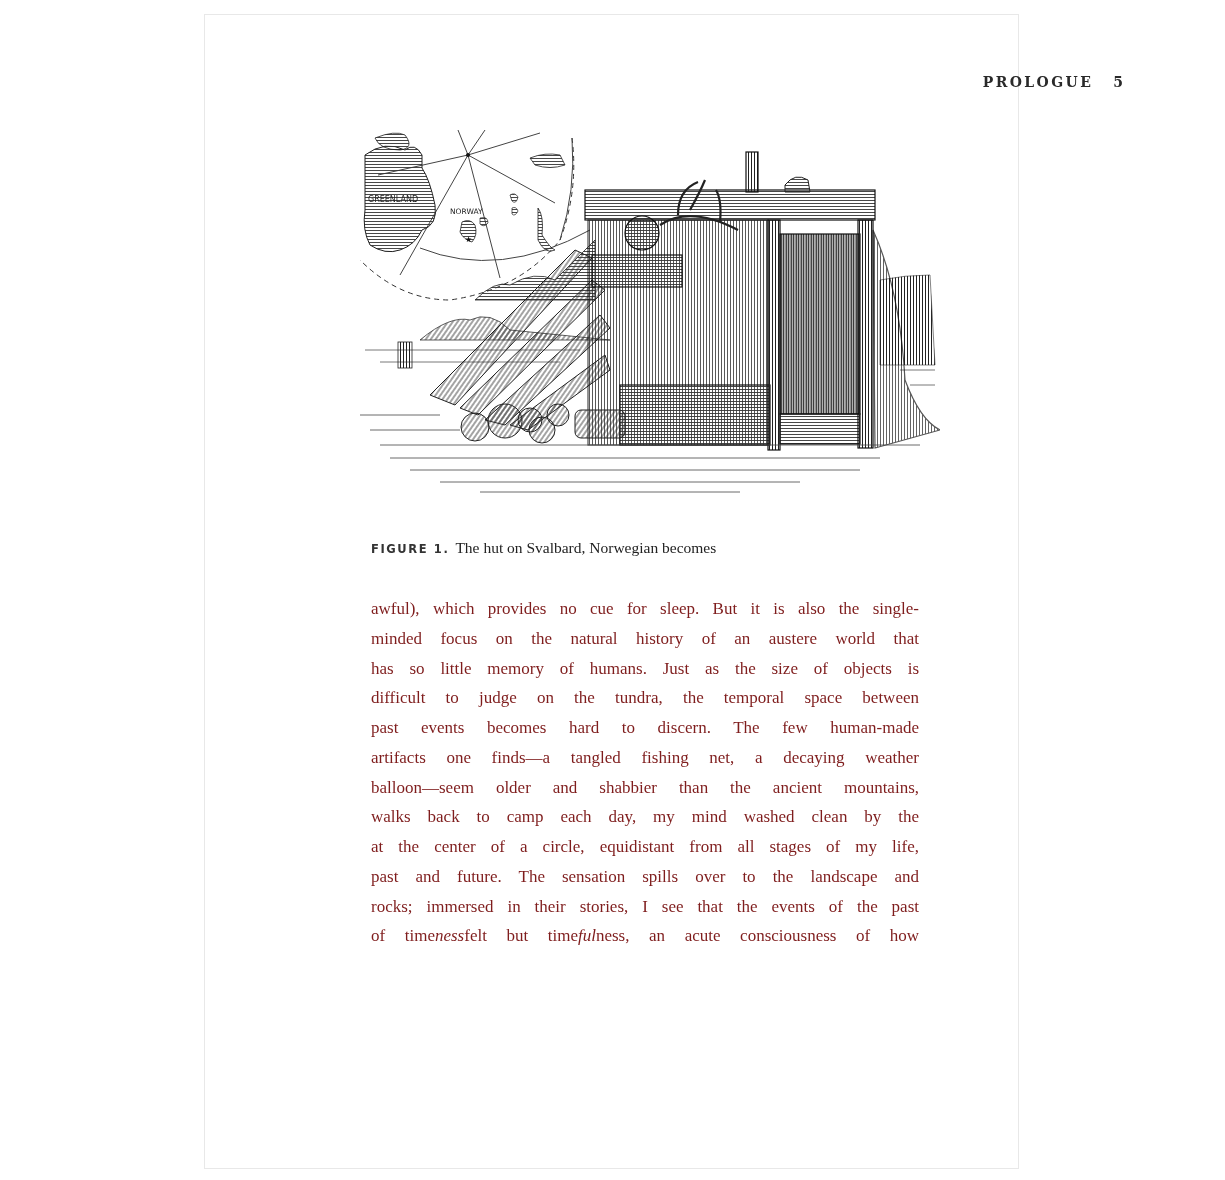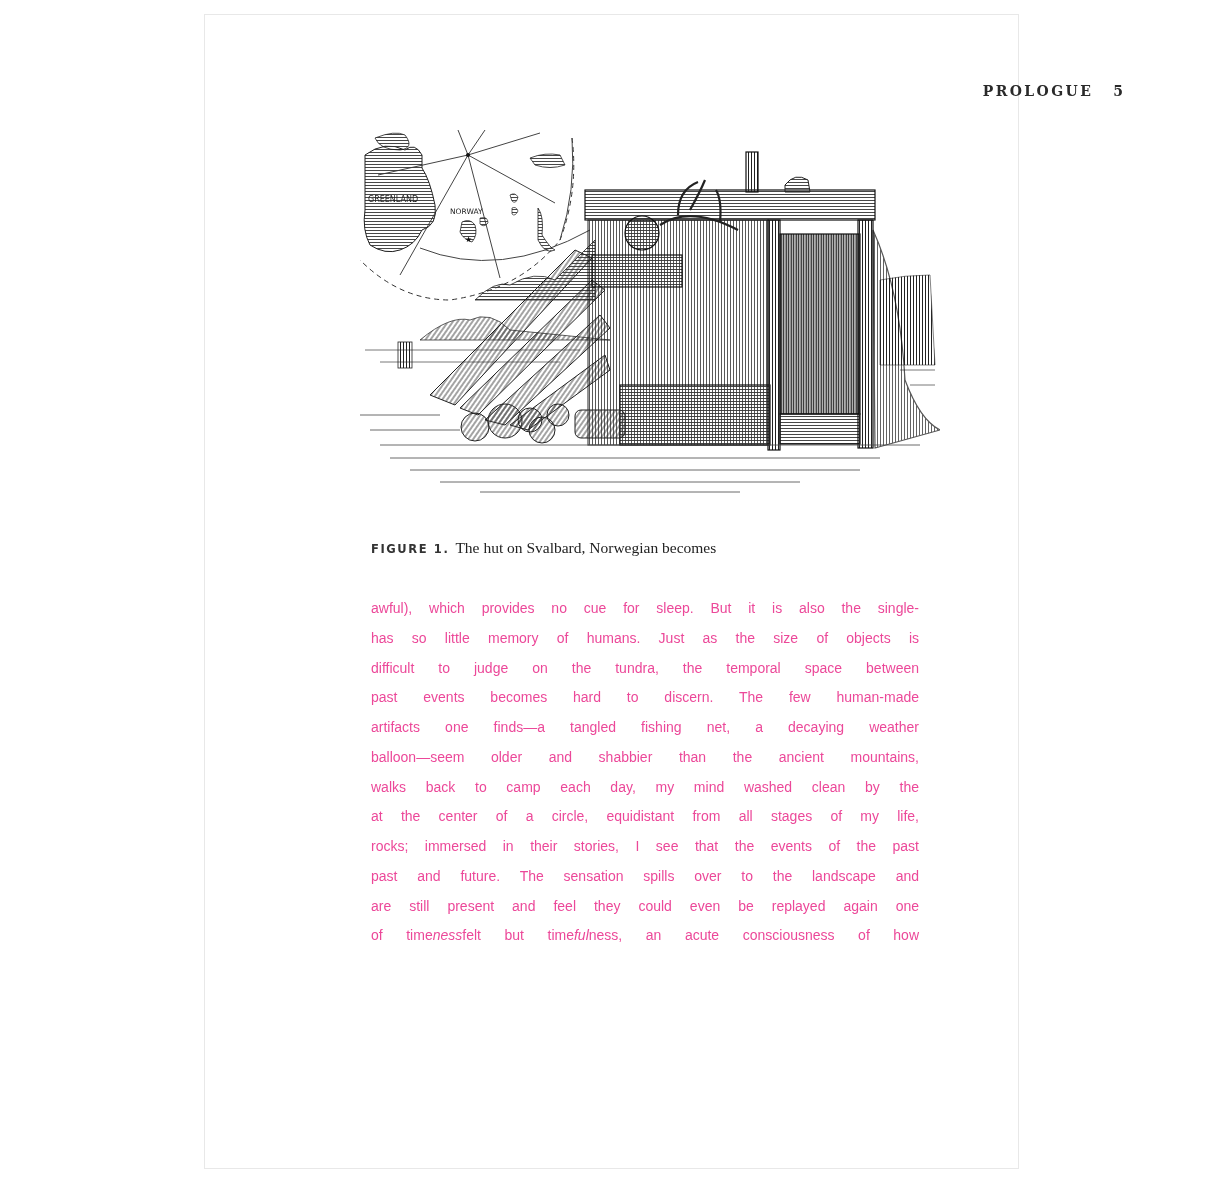--- a/index.html
+++ b/index.html
@@ -2,41 +2,41 @@
 <html><head>
 <meta charset="utf-8">
 <style>
   html, body { margin: 0; padding: 0; background: #ffffff; }
   body { width: 1225px; height: 1180px; position: relative; overflow: hidden; }
   .page {
     position: absolute; left: 204px; top: 14px; width: 815px; height: 1155px;
     border: 1.5px solid #e8e8e8; background: #ffffff; box-sizing: border-box;
   }
   .running-head {
-    position: absolute; top: 83px; right: 102px;
+    position: absolute; top: 74px; right: 102px;
     font-family: "DejaVu Serif", serif; font-size: 14px; letter-spacing: 2.4px;
     color: #2a2a2a; font-weight: bold;
   }
   .running-head .folio { margin-left: 20px; letter-spacing: 0; }
   .figure {
     position: absolute; left: 360px; top: 130px; width: 580px; height: 380px;
   }
   .caption {
     position: absolute; left: 371px; top: 539px;
     font-family: "Liberation Serif", serif; font-size: 15.5px; color: #222;
     white-space: nowrap;
   }
   .caption .label {
     font-family: "DejaVu Sans", sans-serif; font-size: 11.5px; font-weight: bold;
     letter-spacing: 1.6px; color: #333; margin-right: 6px; margin-top: 44px;
   }
   .body-text {
     position: absolute; left: 371px; top: 594px; width: 548px;
-    font-family: Liberation Sans, sans-serif; font-size: 14px; line-height: 29.75px;
-    color: #ec4899;
+    font-family: Liberation Serif, serif; font-size: 17px; line-height: 29.75px;
+    color: #7f1d1d;
   }
   .line { display: block; white-space: nowrap; text-align: justify; text-align-last: justify; height: 29.75px; }
   .line.last { text-align-last: left; }
   .line i { font-style: italic; }
 </style>
 </head>
 <body>
 
 <div class="page"></div>
 
@@ -148,24 +148,24 @@
     <line x1="0" y1="285" x2="80" y2="285"></line>
   </g>
 </svg>
 
 <div class="caption">
   <span class="label">FIGURE 1.</span><span>The hut on Svalbard, Norwegian becomes</span>
 </div>
 
 <div class="body-text">
   <span class="line">awful), which provides no cue for sleep. But it is also the single-</span>
+  <span class="line">minded focus on the natural history of an austere world that</span>
   <span class="line">has so little memory of humans. Just as the size of objects is</span>
   <span class="line">difficult to judge on the tundra, the temporal space between</span>
   <span class="line">past events becomes hard to discern. The few human-made</span>
   <span class="line">artifacts one finds—a tangled fishing net, a decaying weather</span>
   <span class="line">balloon—seem older and shabbier than the ancient mountains,</span>
   <span class="line">walks back to camp each day, my mind washed clean by the</span>
   <span class="line">at the center of a circle, equidistant from all stages of my life,</span>
+  <span class="line">past and future. The sensation spills over to the landscape and</span>
   <span class="line">rocks; immersed in their stories, I see that the events of the past</span>
-  <span class="line">past and future. The sensation spills over to the landscape and</span>
-  <span class="line">are still present and feel they could even be replayed again one</span>
   <span class="line"><span>of time</span><i>ness</i><span>felt but time</span><i>ful</i><span>ness, an acute consciousness of how</span></span>
 </div>
 
 </body></html>

